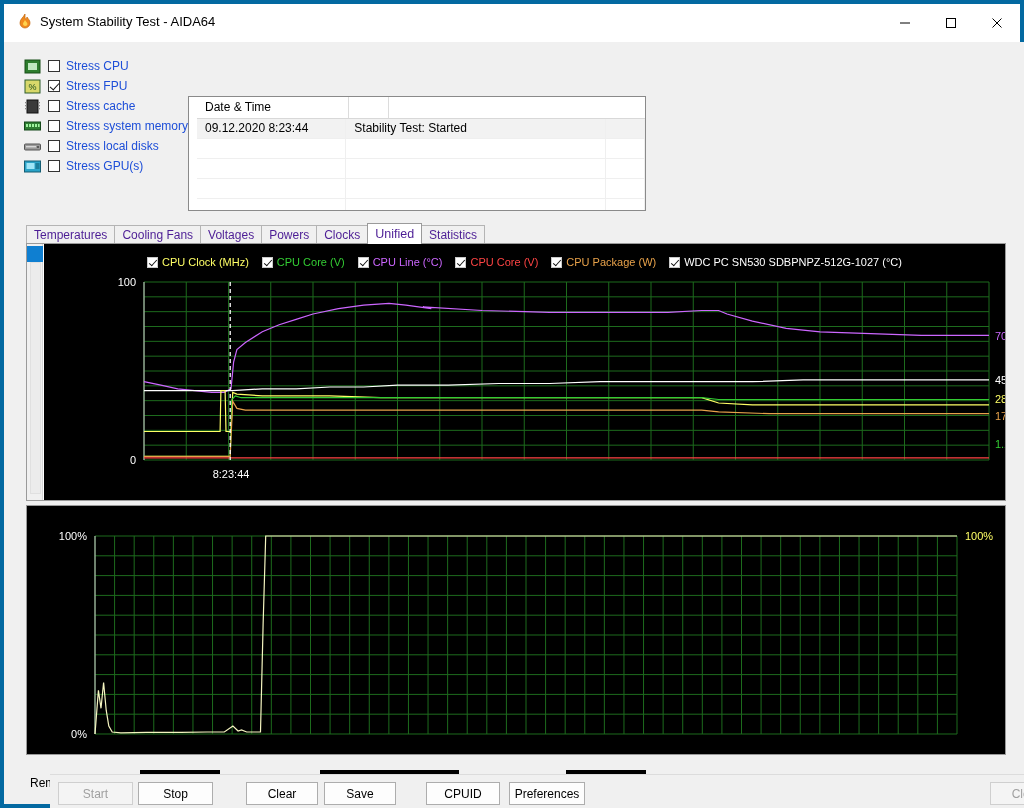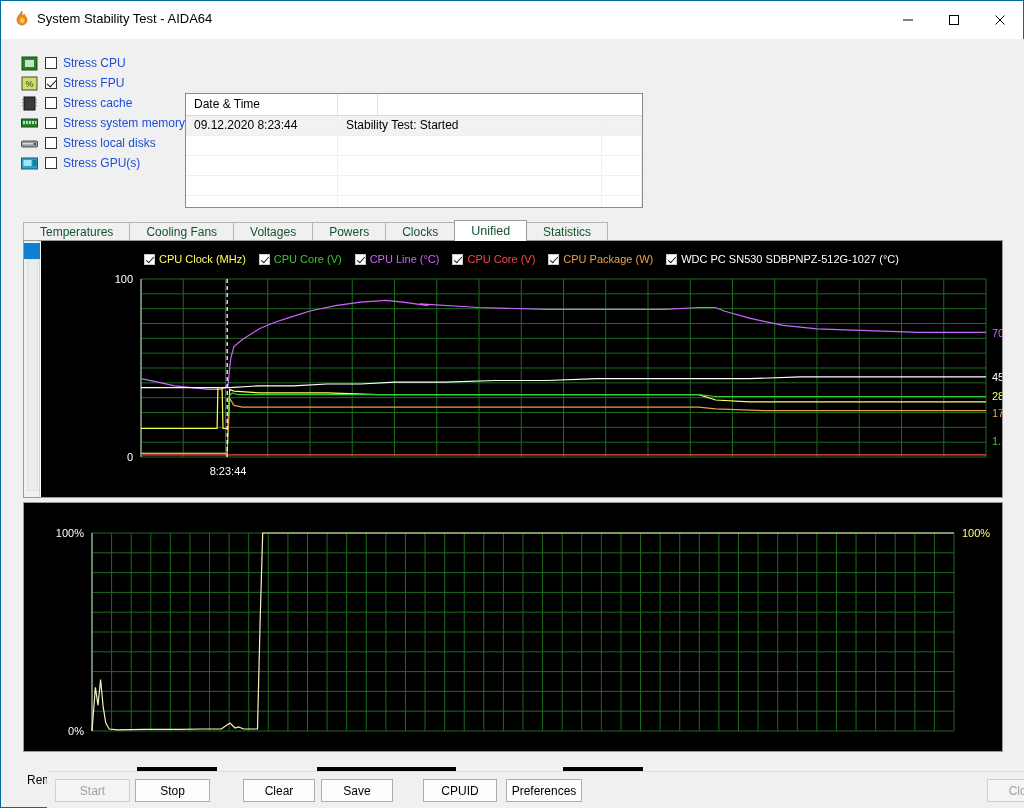--- a/index.html
+++ b/index.html
@@ -3,21 +3,21 @@
 <meta charset="utf-8">
 <style>
   html,body{margin:0;padding:0;}
   body{
     width:1024px;height:808px;overflow:hidden;
     font-family:"Liberation Sans", sans-serif;
     font-size:12px;color:#000;background:#f0f0f0;
   }
   #app{
     position:relative;width:1024px;height:808px;
-    background:#f0f0f0;border:1px solid #0369a1;box-sizing:border-box;
+    background:#f0f0f0;border:4px solid #0369a1;box-sizing:border-box;
   }
 
   
   .titlebar{
     position:absolute;left:0;top:0;width:100%;height:38px;
     background:#ffffff;box-sizing:border-box;
   }
   .title-icon{
     position:absolute;left:12px;top:9px;width:18px;height:18px;
   }
@@ -53,20 +53,21 @@
     content:"";position:absolute;left:3px;top:0px;width:4px;height:8px;
     border:solid #111;border-width:0 1.4px 1.4px 0;transform:rotate(42deg);
   }
   .stress-label{font-size:12px;color:#1d4ed8;white-space:nowrap;}
 
   
   .logtable{
     position:absolute;left:184px;top:54px;width:458px;height:115px;
     background:#fff;border:1px solid #8a8a8a;box-sizing:border-box;
     overflow:hidden;
+    padding-left:8px;
   }
   .log-head{
     display:flex;height:21px;border-bottom:1px solid #d8d8d8;background:#fff;
   }
   .log-th{
     font-size:12px;color:#000;padding:3px 0 0 8px;box-sizing:border-box;
     border-right:1px solid #dcdcdc;height:21px;
   }
   .log-th.c1{width:152px;}
   .log-th.c2{width:264px;}
@@ -80,21 +81,21 @@
   .log-td.c1{width:152px;}
   .log-td.c2{width:264px;}
   .log-td.c3{width:40px;}
 
   
   .tabs{
     position:absolute;left:22px;top:181px;display:flex;align-items:flex-end;
     height:21px;
   }
   .tab{
-    height:19px;padding:0 16px;font-size:12px;color:#14532d;
+    height:19px;padding:0 7px;font-size:12px;color:#4c1d95;
     background:#f0f0f0;border:1px solid #b4b4b4;border-bottom:none;
     display:flex;align-items:center;box-sizing:border-box;
     margin-right:-1px;
   }
   .tab.active{
     height:21px;background:#fff;border-color:#9a9a9a;
     position:relative;z-index:3;font-size:12.5px;margin-top:10px;
   }
 
   

